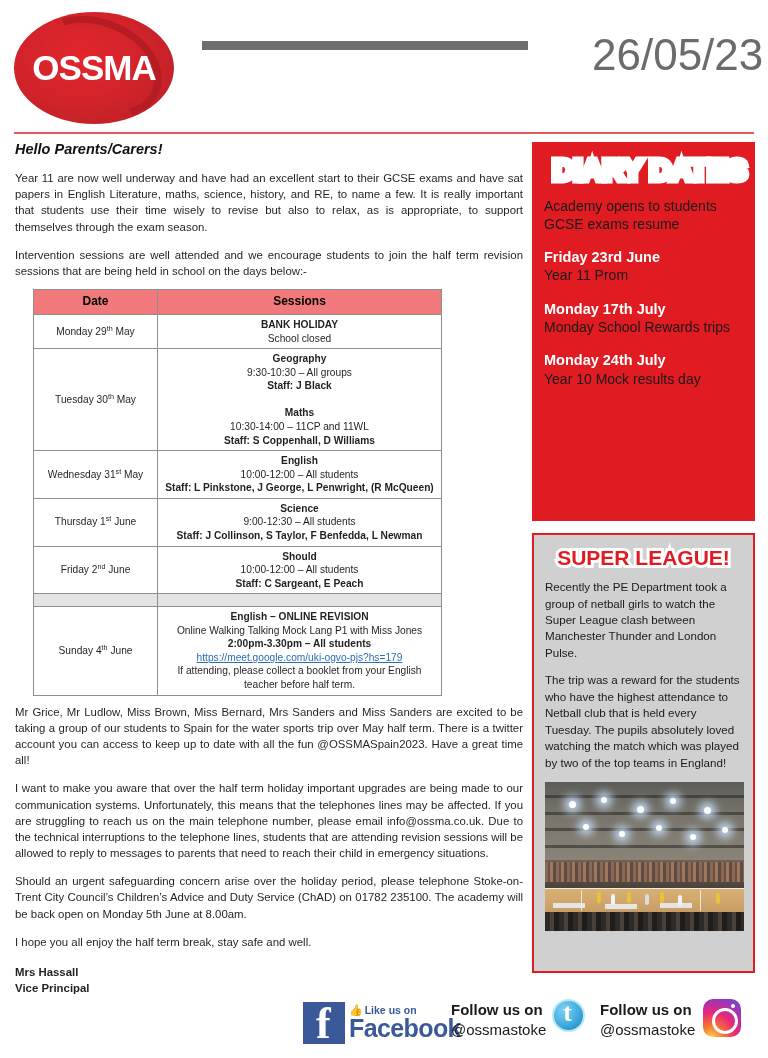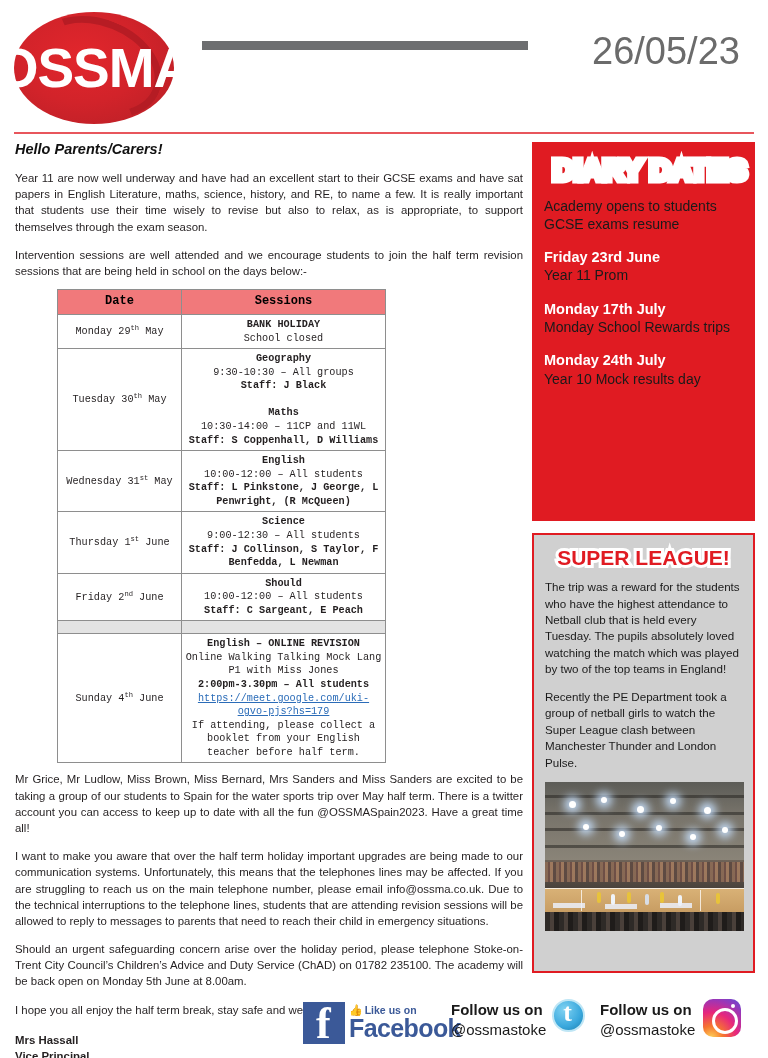--- a/index.html
+++ b/index.html
@@ -23,51 +23,51 @@
   .logo-swoosh {
     position: absolute; left: 16px; top: 7px; width: 134px; height: 96px;
     border-radius: 50%;
     border: 7px solid rgba(178,28,36,.85);
     border-left-color: transparent; border-bottom-color: transparent;
     transform: rotate(22deg);
   }
   .logo-text {
     position: absolute; left: 0; top: 0; width: 160px; height: 112px;
     display: flex; align-items: center; justify-content: center;
-    color: #ffffff; font-weight: bold; font-size: 55px; letter-spacing: -1px;
+    color: #ffffff; font-weight: bold; font-size: 35px; letter-spacing: -1px;
     font-family: "Liberation Sans", sans-serif;
   }
   .oracle-wrap { position: absolute; left: 198px; top: 28px; width: 350px; }
   .oracle-text {
     font-size: 47px; font-weight: bold; letter-spacing: 11px; color: #0d0d0d;
     line-height: 1;
   }
   .oracle-rule { margin-top: 13px; margin-left: 4px; width: 326px; height: 9px; background: #6d6e70; }
   .issue-date {
     position: absolute; left: 592px; top: 30px;
-    font-size: 38px; color: #6b6b6b; letter-spacing: 0px;
+    font-size: 44px; color: #6b6b6b; letter-spacing: 0px;
   }
   .header-rule { position: absolute; left: 14px; top: 132px; width: 740px; height: 2px; background: #e8565c; }
 
   
   .left-col { position: absolute; left: 15px; top: 141px; width: 508px; }
   .greeting {
     font-size: 14.5px; font-weight: bold; font-style: italic; color: #111;
     margin-bottom: 13px;
   }
   .body-p {
     font-size: 11.4px; line-height: 1.42; text-align: justify; color: #231f20;
     margin-bottom: 12px;
   }
   .body-p.tight { margin-bottom: 10px; }
 
   
   .timetable {
-    width: 329px; margin: 4px 0 0 42px;
-    border-collapse: collapse; table-layout: fixed; font-family: Liberation Mono, monospace;
+    width: 409px; margin: 4px 0 0 18px;
+    border-collapse: collapse; table-layout: fixed;
   }
   .timetable td, .timetable th {
     border: 1px solid #8e8e8e; padding: 3px 3px; vertical-align: middle;
     font-size: 10.2px; line-height: 1.33;
   }
   .timetable th {
     background: #f1797b; color: #000; font-weight: bold; font-size: 12px;
     text-align: center; padding: 4px 0;
   }
   .col-date { width: 124px; }
@@ -283,22 +283,22 @@
       <div class="diary-desc">Monday School Rewards trips</div>
     </div>
     <div class="diary-entry">
       <div class="diary-head">Monday 24th July</div>
       <div class="diary-desc">Year 10 Mock results day</div>
     </div>
   </div>
 
   <div class="sl-panel">
     <div class="sl-title">SUPER LEAGUE!</div>
+    <div class="sl-p">Recently the PE Department took a group of netball girls to watch the Super League clash between Manchester Thunder and London Pulse.</div>
     <div class="sl-p">The trip was a reward for the students  who have the highest attendance to Netball club that is held every Tuesday. The pupils absolutely loved watching the match which was played by two of the top teams in England!</div>
-    <div class="sl-p">Recently the PE Department took a group of netball girls to watch the Super League clash between Manchester Thunder and London Pulse.</div>
 
     <div class="sl-photo">
       <div class="ph-ceiling"></div>
       <div class="ph-truss" style="top:9%;"></div>
       <div class="ph-truss" style="top:20%;"></div>
       <div class="ph-truss" style="top:31%;"></div>
       <div class="ph-truss" style="top:42%;"></div>
       <div class="ph-lamp" style="left:12%;top:13%;width:7px;height:7px;"></div>
       <div class="ph-lamp" style="left:28%;top:10%;width:6px;height:6px;"></div>
       <div class="ph-lamp" style="left:46%;top:16%;width:7px;height:7px;"></div>

